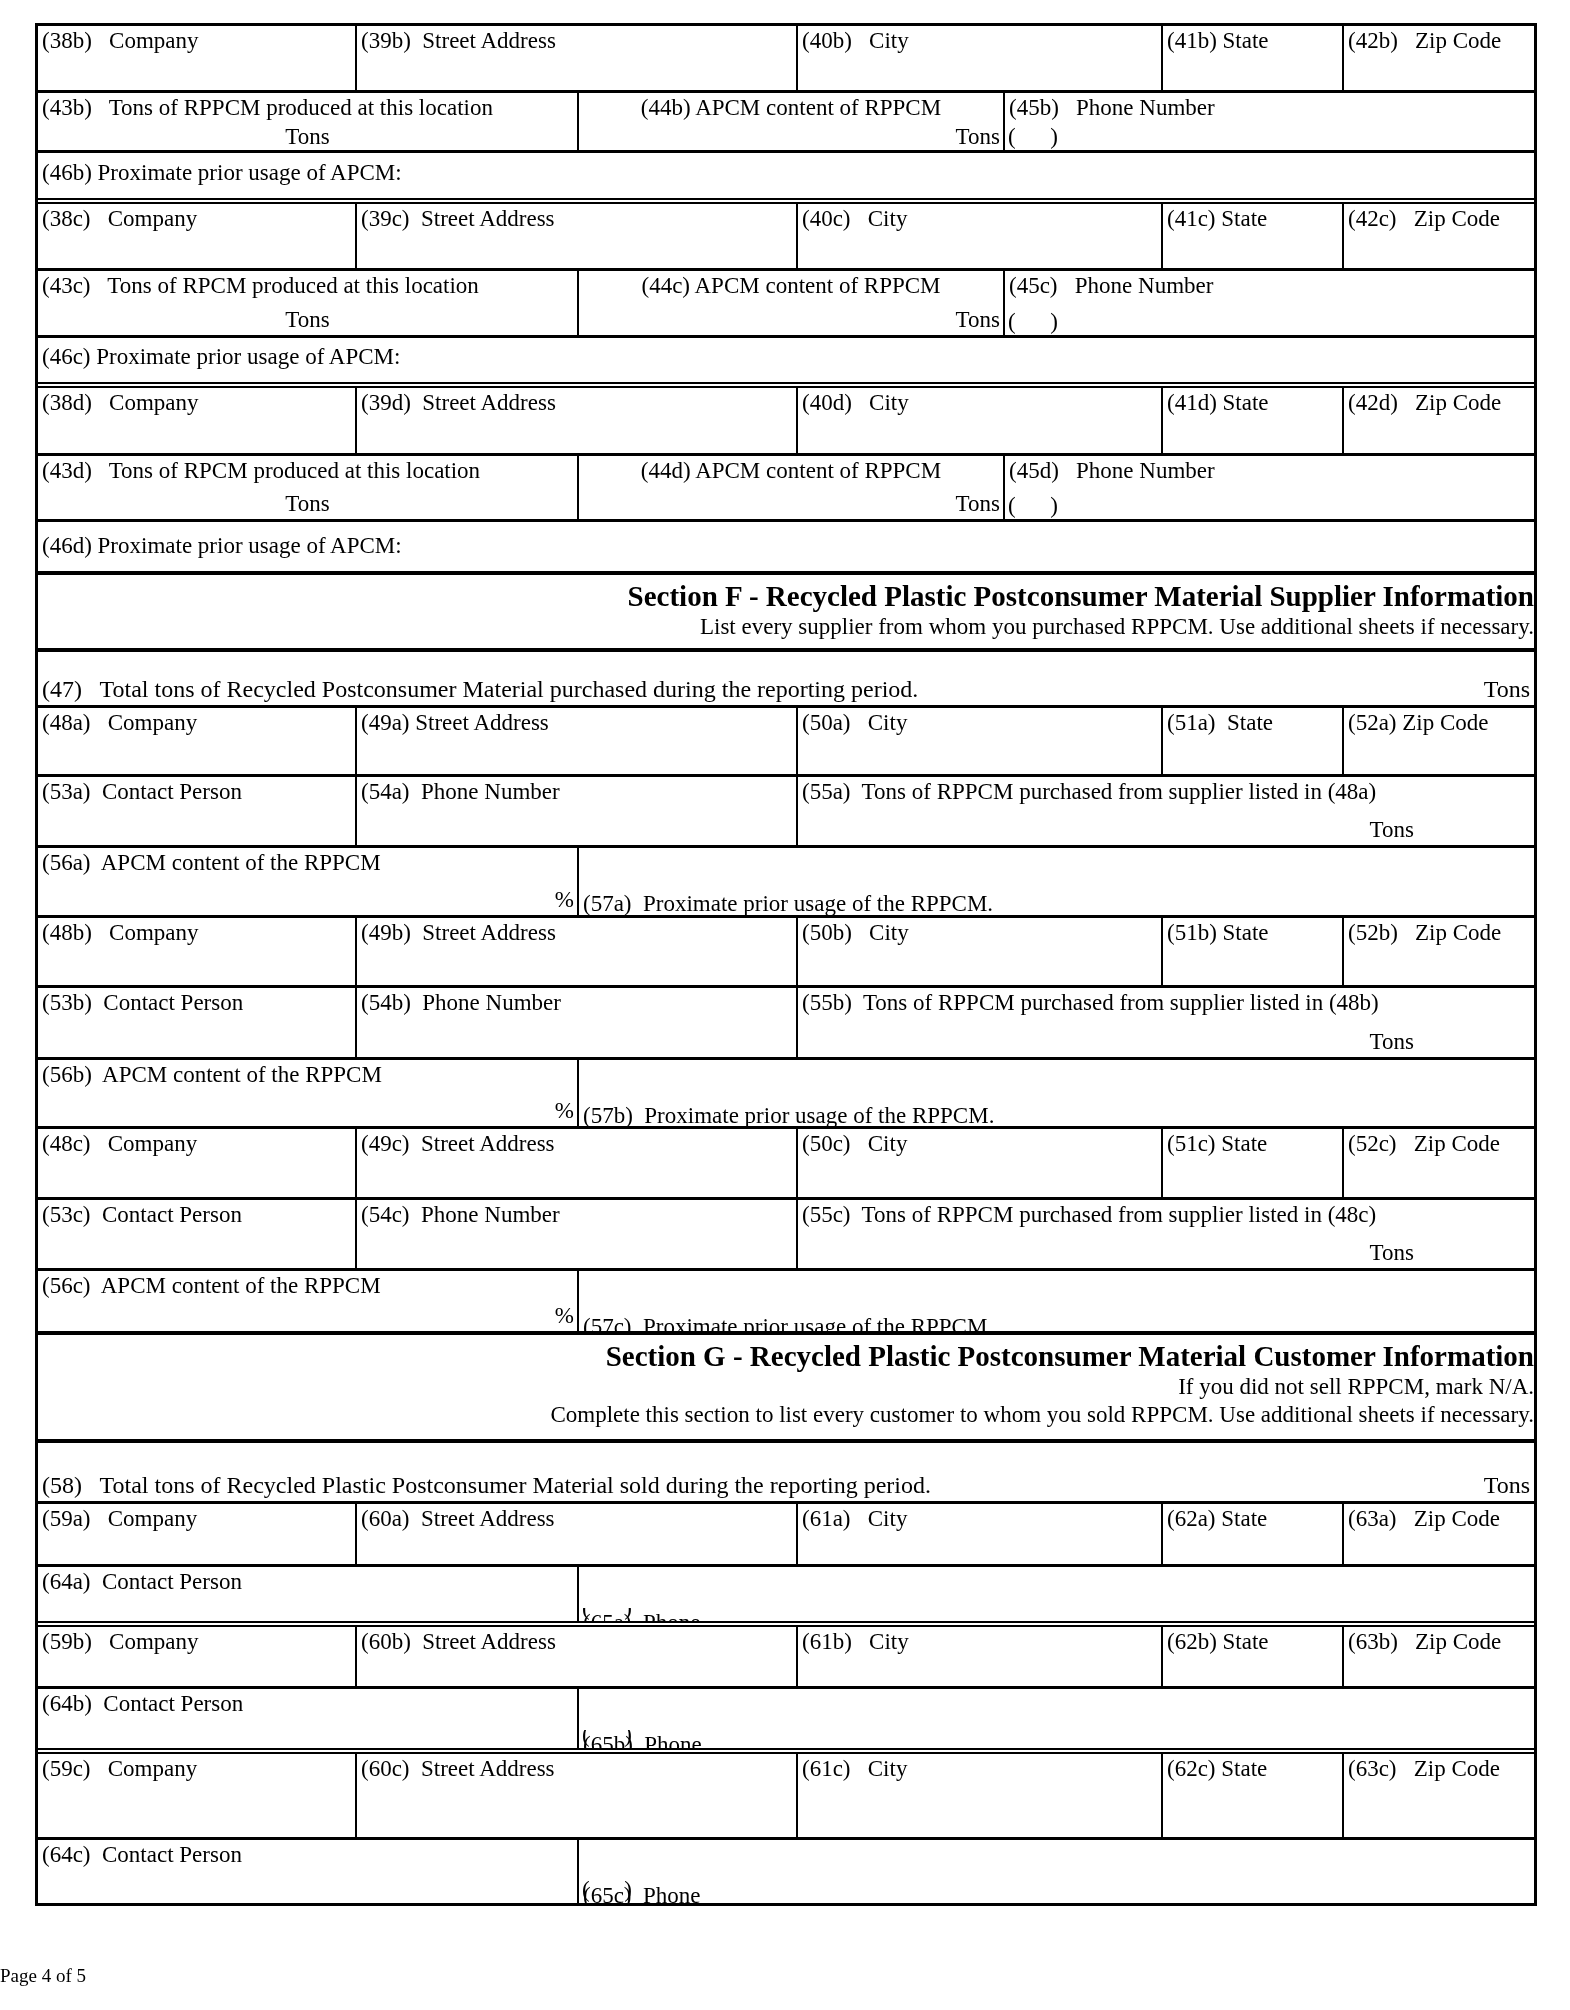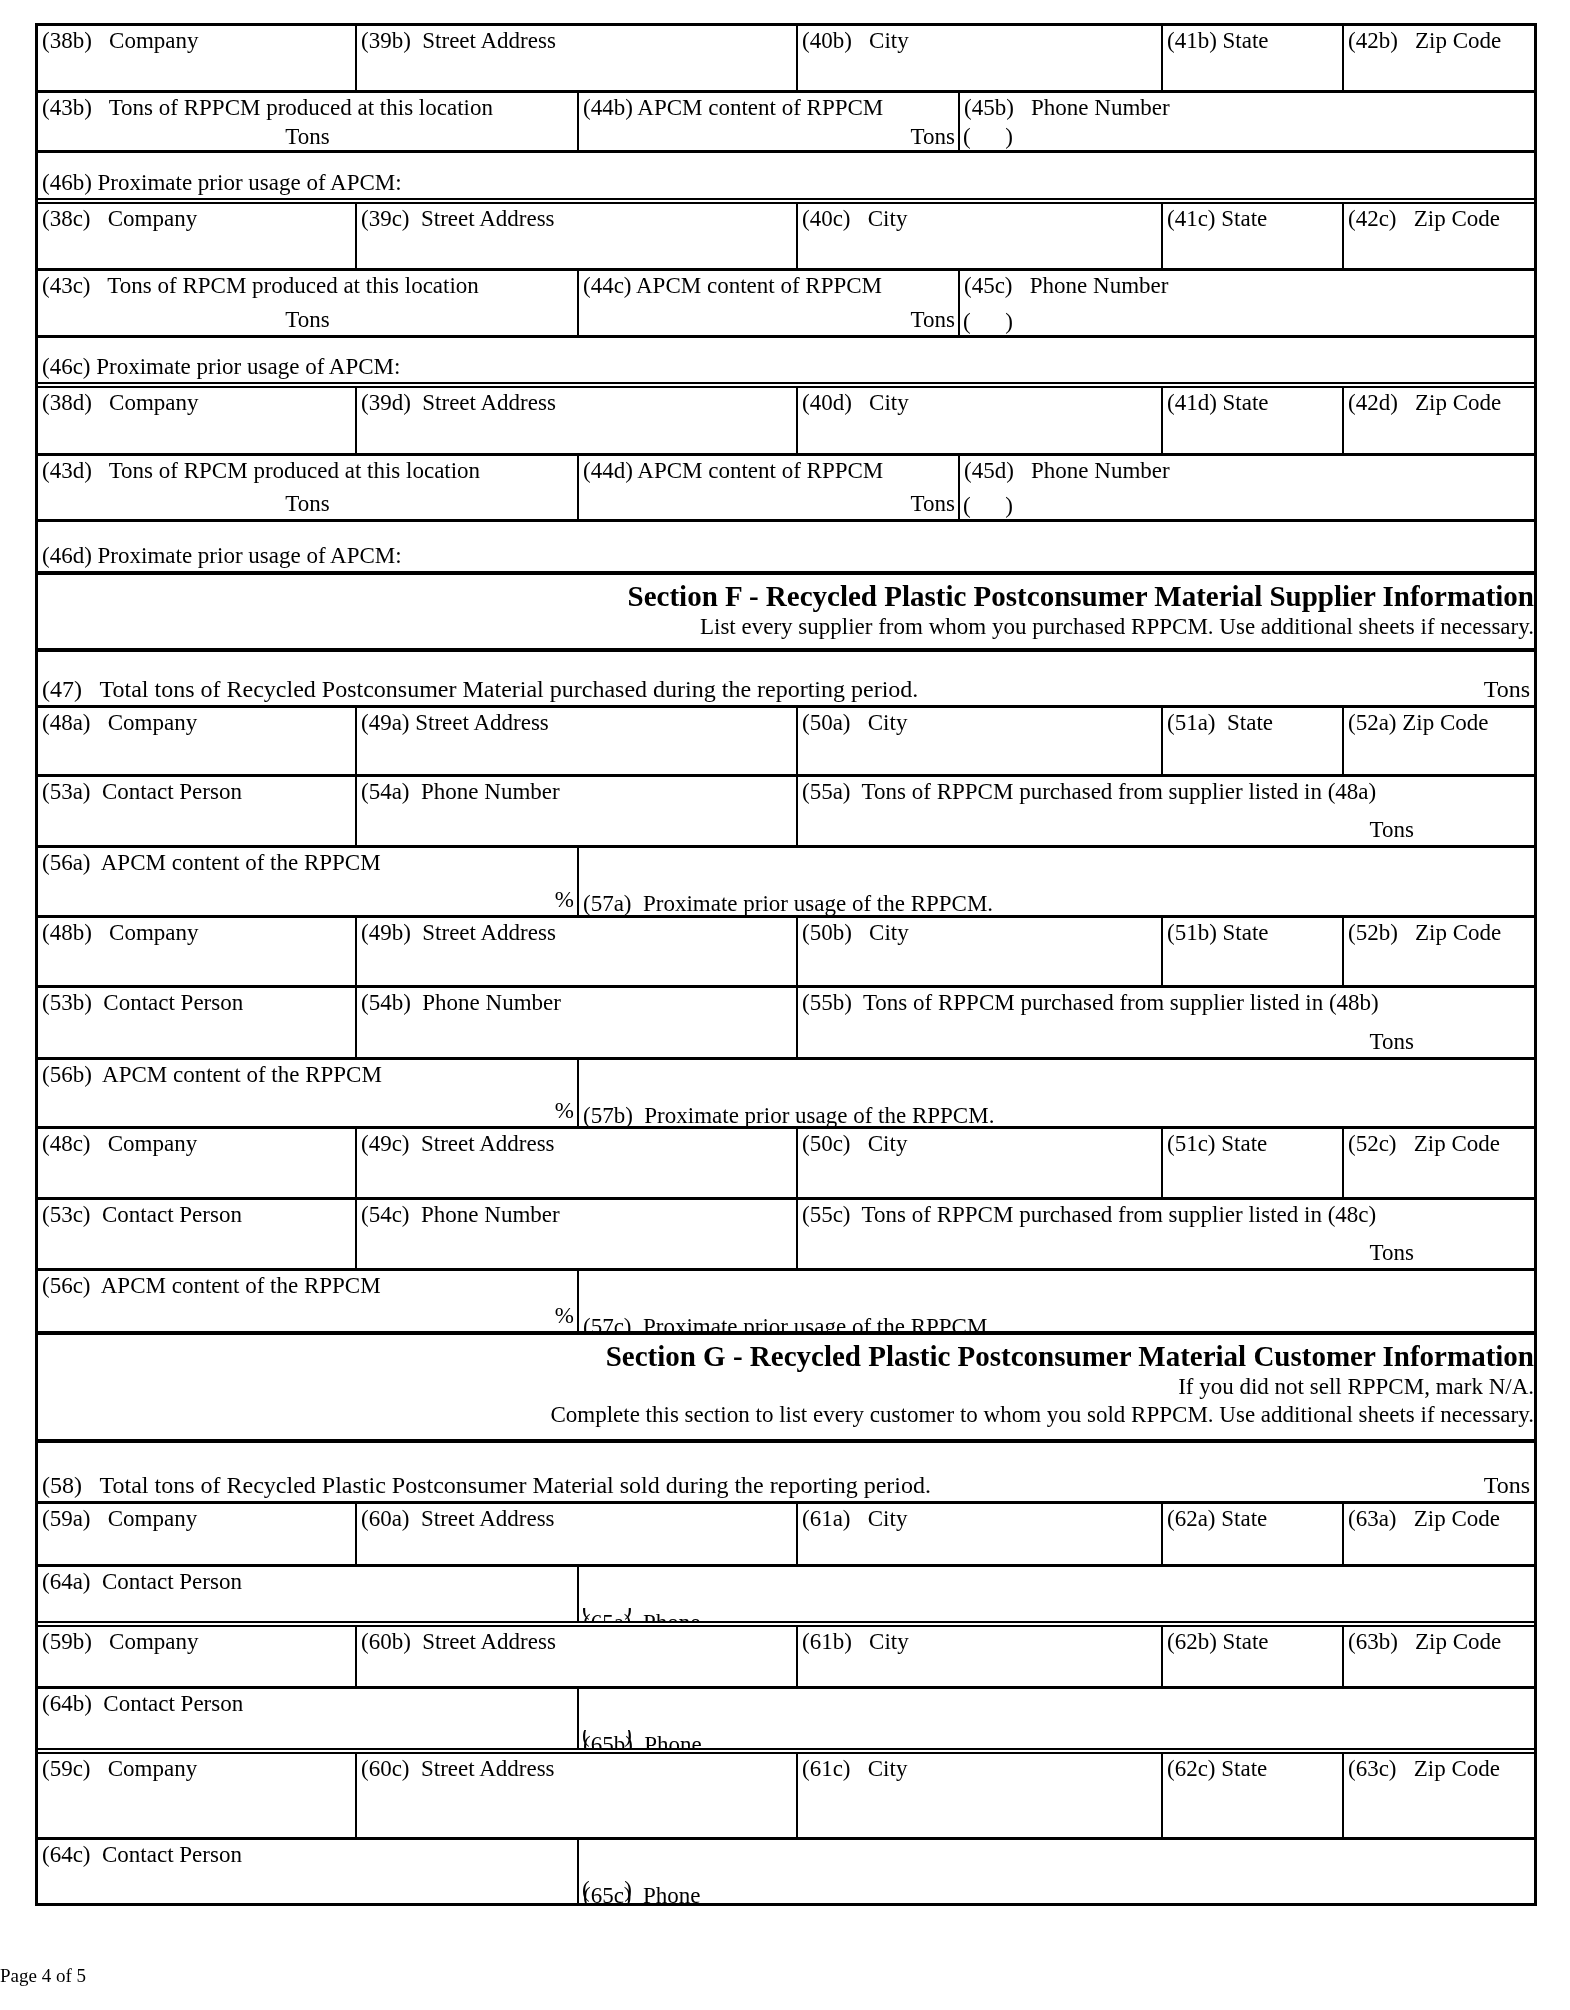--- a/index.html
+++ b/index.html
@@ -6,31 +6,31 @@
   body { width:1570px; height:2010px; position:relative; font-family:"Liberation Serif", "DejaVu Serif", serif; color:#000; overflow:hidden; }
   .form { position:absolute; left:35px; top:23px; width:1502px; border:3px solid #000; border-bottom-width:3px; box-sizing:border-box; }
   .row { position:relative; display:flex; border-bottom:3px solid #000; box-sizing:border-box; }
   .row.dbl { border-bottom:6px double #000; }
   .cell { position:relative; border-right:2px solid #000; box-sizing:border-box; padding:2px 4px; font-size:23px; line-height:26px; overflow:hidden; white-space:nowrap; }
   .cell:last-child { border-right:none; }
   .lbl { display:block; }
   .unit-c { position:absolute; bottom:2px; left:0; right:0; text-align:center; }
   .unit-r { position:absolute; bottom:2px; right:3px; }
   .paren { position:absolute; bottom:0px; left:3px; }
-  .bottom-lbl { position:absolute; bottom:2px; left:4px; }
+  .bottom-lbl { position:absolute; bottom:12px; left:4px; }
   .section { text-align:right; border-bottom:4px solid #000; }
   .section .title { font-weight:bold; font-size:29px; line-height:34px; margin-top:4px; }
   .section .sub { font-size:23px; line-height:28px; }
   .total { border-bottom:3px solid #000; position:relative; font-size:24px; }
   .total .t-lbl { position:absolute; left:4px; bottom:2px; }
   .total .t-unit { position:absolute; right:4px; bottom:2px; }
   .footer { position:absolute; left:0; width:1570px; top:1965px; font-size:19px; }
   
   .c1 { width:319px; } .c2 { width:441px; } .c3 { width:365px; } .c4 { width:181px; } .c5 { flex:1; }
-  .h1 { width:541px; } .h2 { width:381px; } .h3 { flex:1; }
+  .h1 { width:541px; } .h2 { width:426px;text-align:center; } .h3 { flex:1; }
   .p1 { width:541px; } .p2 { flex:1;margin-top:41px; }
 </style>
 </head>
 <body>
 
 <div class="form">
 
   <div>
     <div class="row" style="height:67px">
       <div class="cell c1">

